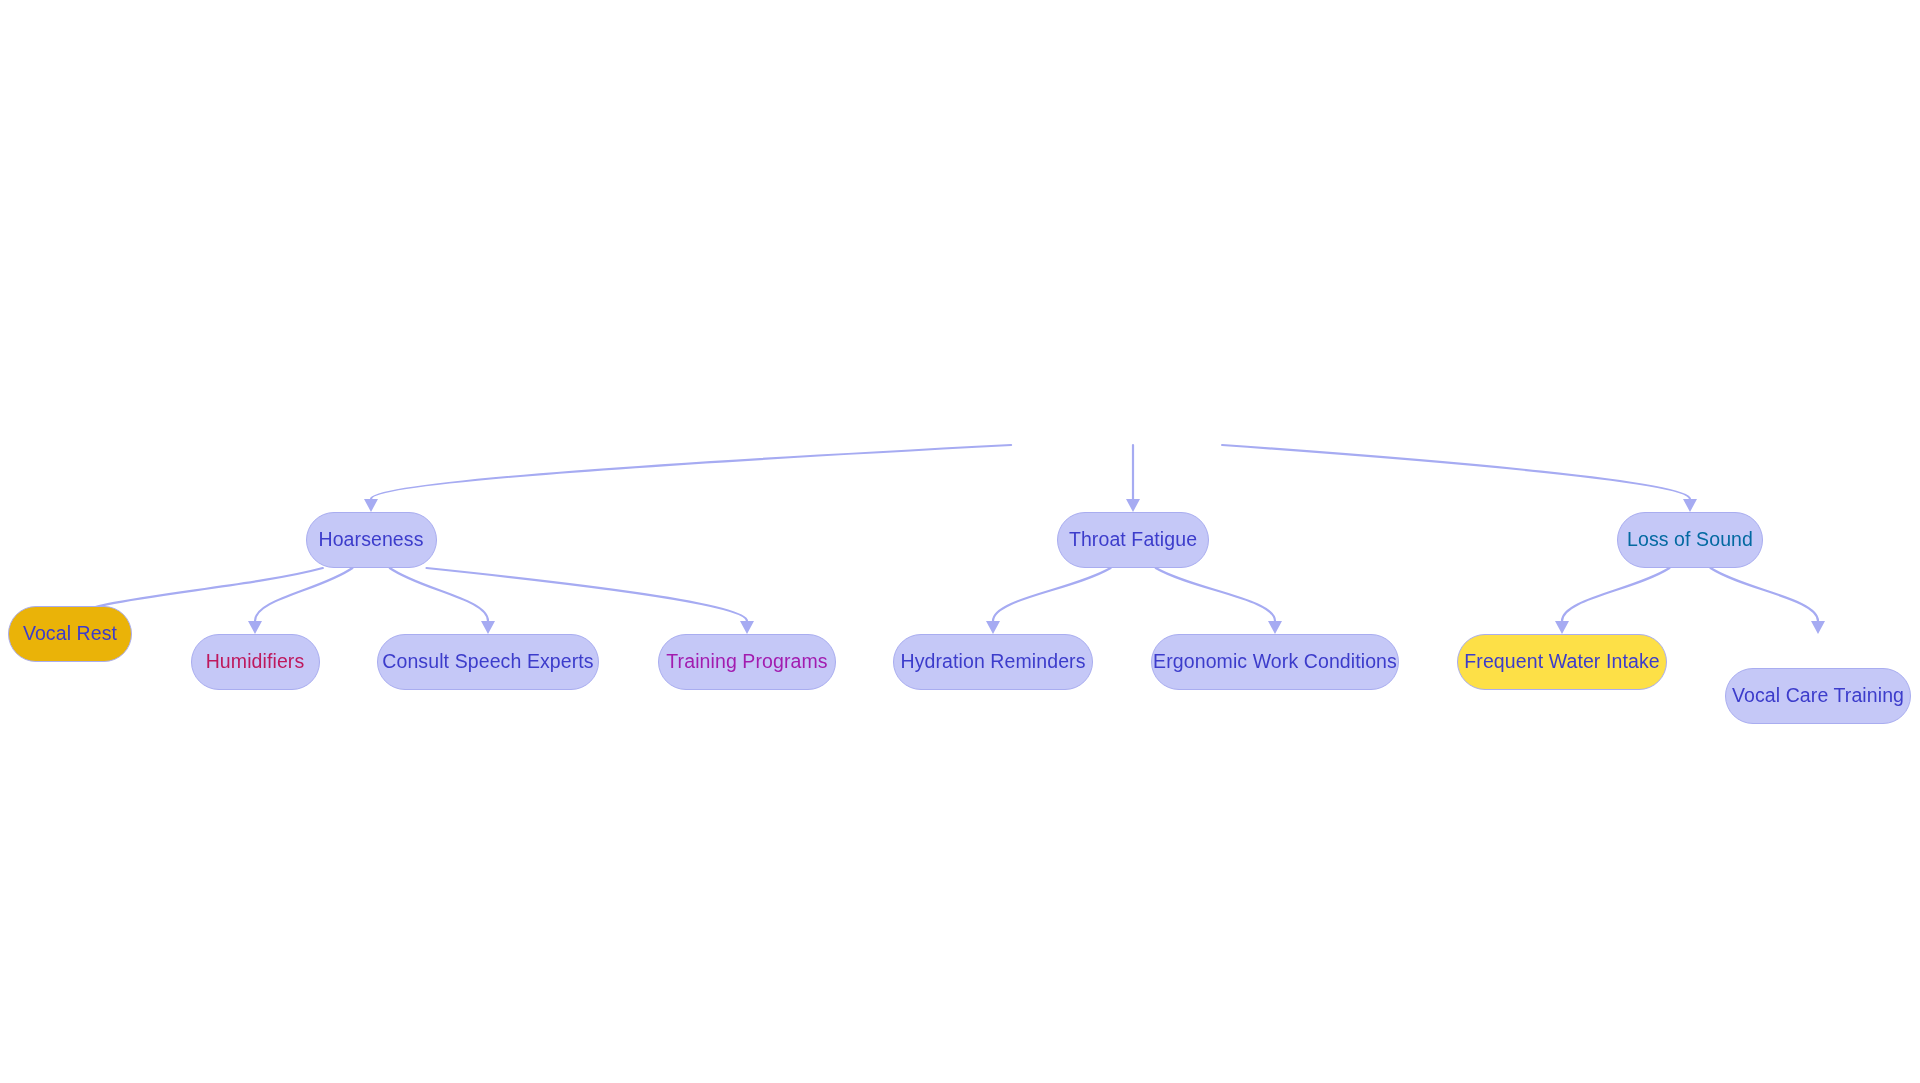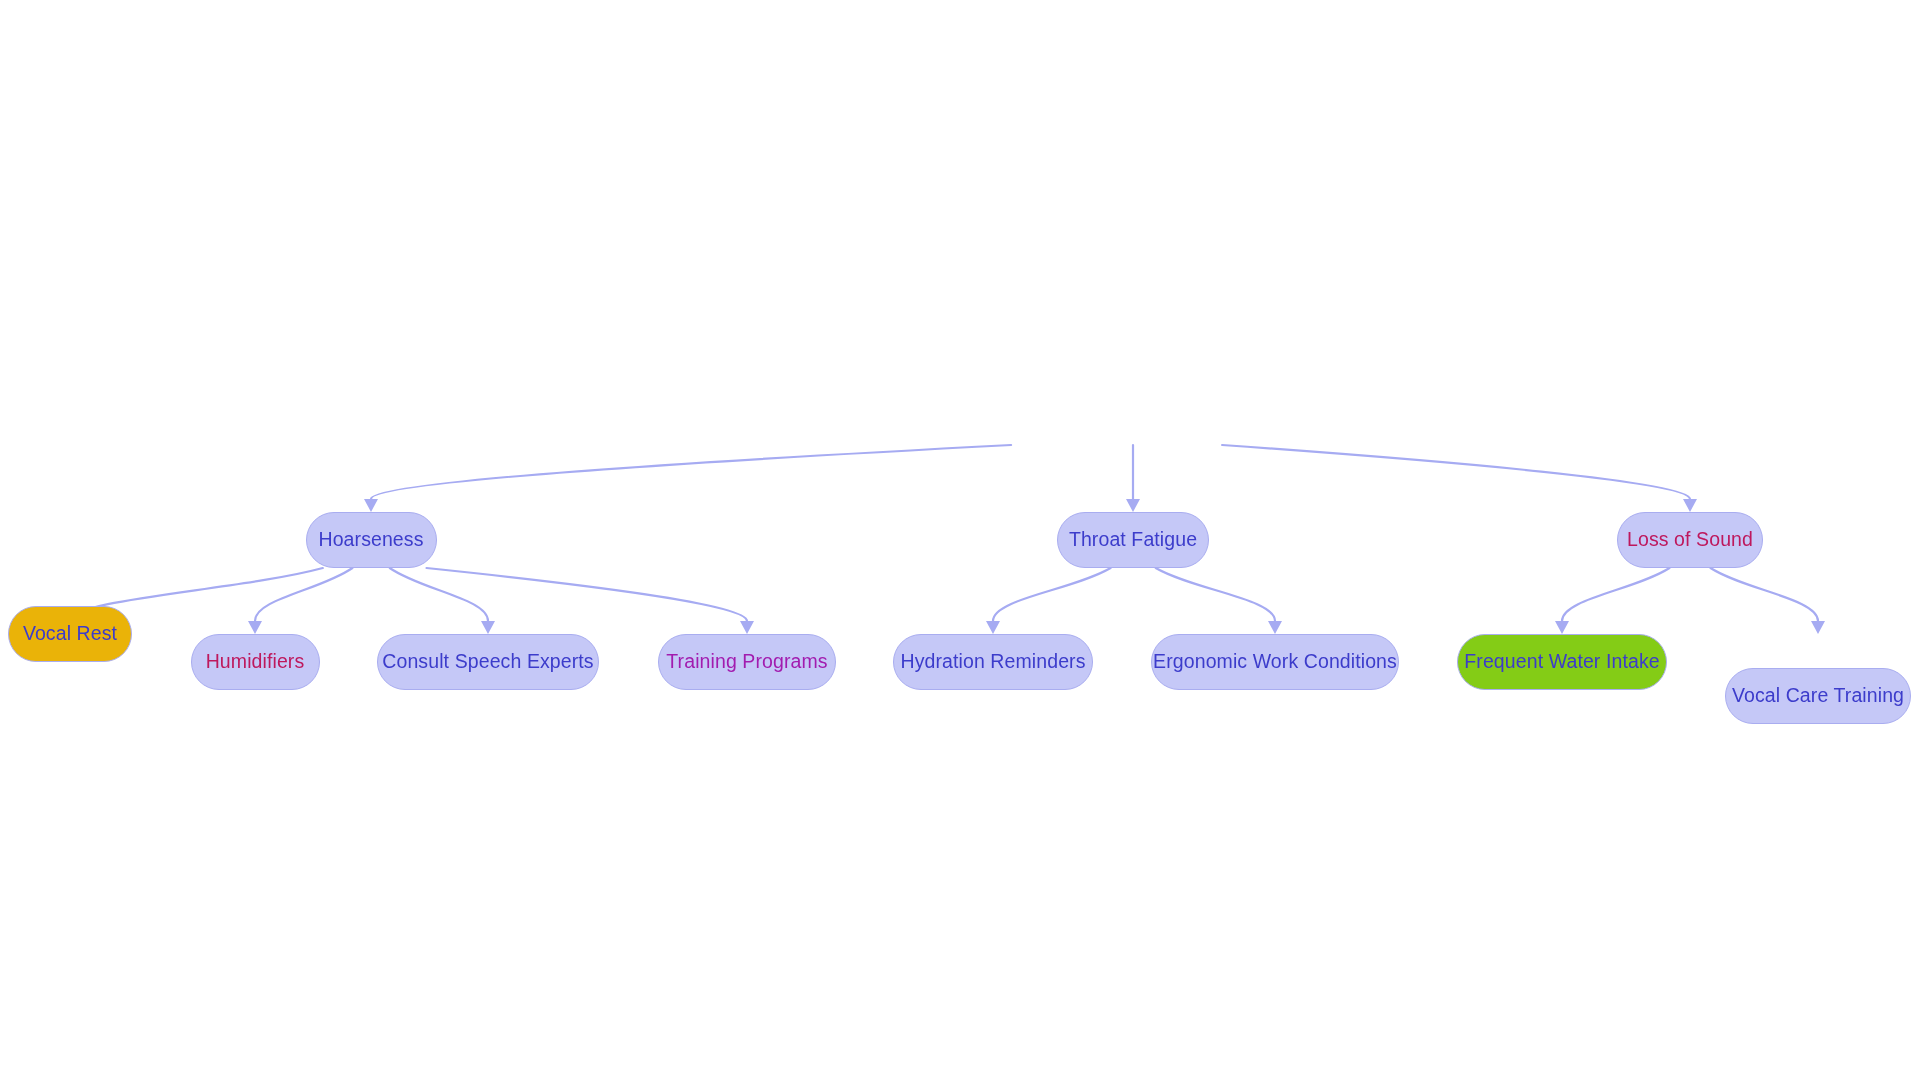--- a/index.html
+++ b/index.html
@@ -122,41 +122,41 @@
     </svg>
 
   <div id="node-layer">
       <div class="node" style="left: 305.5px; top: 512px; width: 131px; height: 56px; background: rgb(197, 200, 247); border-color: rgb(169, 173, 240);">
         <span class="node-label" style="color: rgb(60, 60, 203);">Hoarseness</span>
       </div>
       <div class="node" style="left: 1057px; top: 512px; width: 152px; height: 56px; background: rgb(197, 200, 247); border-color: rgb(169, 173, 240);">
         <span class="node-label" style="color: rgb(60, 60, 203);">Throat Fatigue</span>
       </div>
       <div class="node" style="left: 1617px; top: 512px; width: 146px; height: 56px; background: rgb(197, 200, 247); border-color: rgb(169, 173, 240);">
-        <span class="node-label" style="color: #be185d;">Loss of Sound</span>
+        <span class="node-label" style="color: #0369a1;">Loss of Sound</span>
       </div>
       <div class="node" style="left: 8px; top: 606px; width: 124px; height: 56px; background: #eab308; border-color: rgb(169, 173, 240);">
         <span class="node-label" style="color: rgb(60, 60, 203);">Vocal Rest</span>
       </div>
       <div class="node" style="left: 190.5px; top: 634px; width: 129px; height: 56px; background: rgb(197, 200, 247); border-color: rgb(169, 173, 240);">
         <span class="node-label" style="color: #be185d;">Humidifiers</span>
       </div>
       <div class="node" style="left: 377px; top: 634px; width: 222px; height: 56px; background: rgb(197, 200, 247); border-color: rgb(169, 173, 240);">
         <span class="node-label" style="color: rgb(60, 60, 203);">Consult Speech Experts</span>
       </div>
       <div class="node" style="left: 658px; top: 634px; width: 178px; height: 56px; background: rgb(197, 200, 247); border-color: rgb(169, 173, 240);">
         <span class="node-label" style="color: #a21caf;">Training Programs</span>
       </div>
       <div class="node" style="left: 893px; top: 634px; width: 200px; height: 56px; background: rgb(197, 200, 247); border-color: rgb(169, 173, 240);">
         <span class="node-label" style="color: rgb(60, 60, 203);">Hydration Reminders</span>
       </div>
       <div class="node" style="left: 1151px; top: 634px; width: 248px; height: 56px; background: rgb(197, 200, 247); border-color: rgb(169, 173, 240);">
         <span class="node-label" style="color: rgb(60, 60, 203);">Ergonomic Work Conditions</span>
       </div>
-      <div class="node" style="left: 1457px; top: 634px; width: 210px; height: 56px; background: #84cc16; border-color: rgb(169, 173, 240);">
+      <div class="node" style="left: 1457px; top: 634px; width: 210px; height: 56px; background: #fde047; border-color: rgb(169, 173, 240);">
         <span class="node-label" style="color: rgb(60, 60, 203);">Frequent Water Intake</span>
       </div>
       <div class="node" style="left: 1725px; top: 668px; width: 186px; height: 56px; background: rgb(197, 200, 247); border-color: rgb(169, 173, 240);">
         <span class="node-label" style="color: rgb(60, 60, 203);">Vocal Care Training</span>
       </div>
     </div>
 
 </div>
 
 </body></html>

